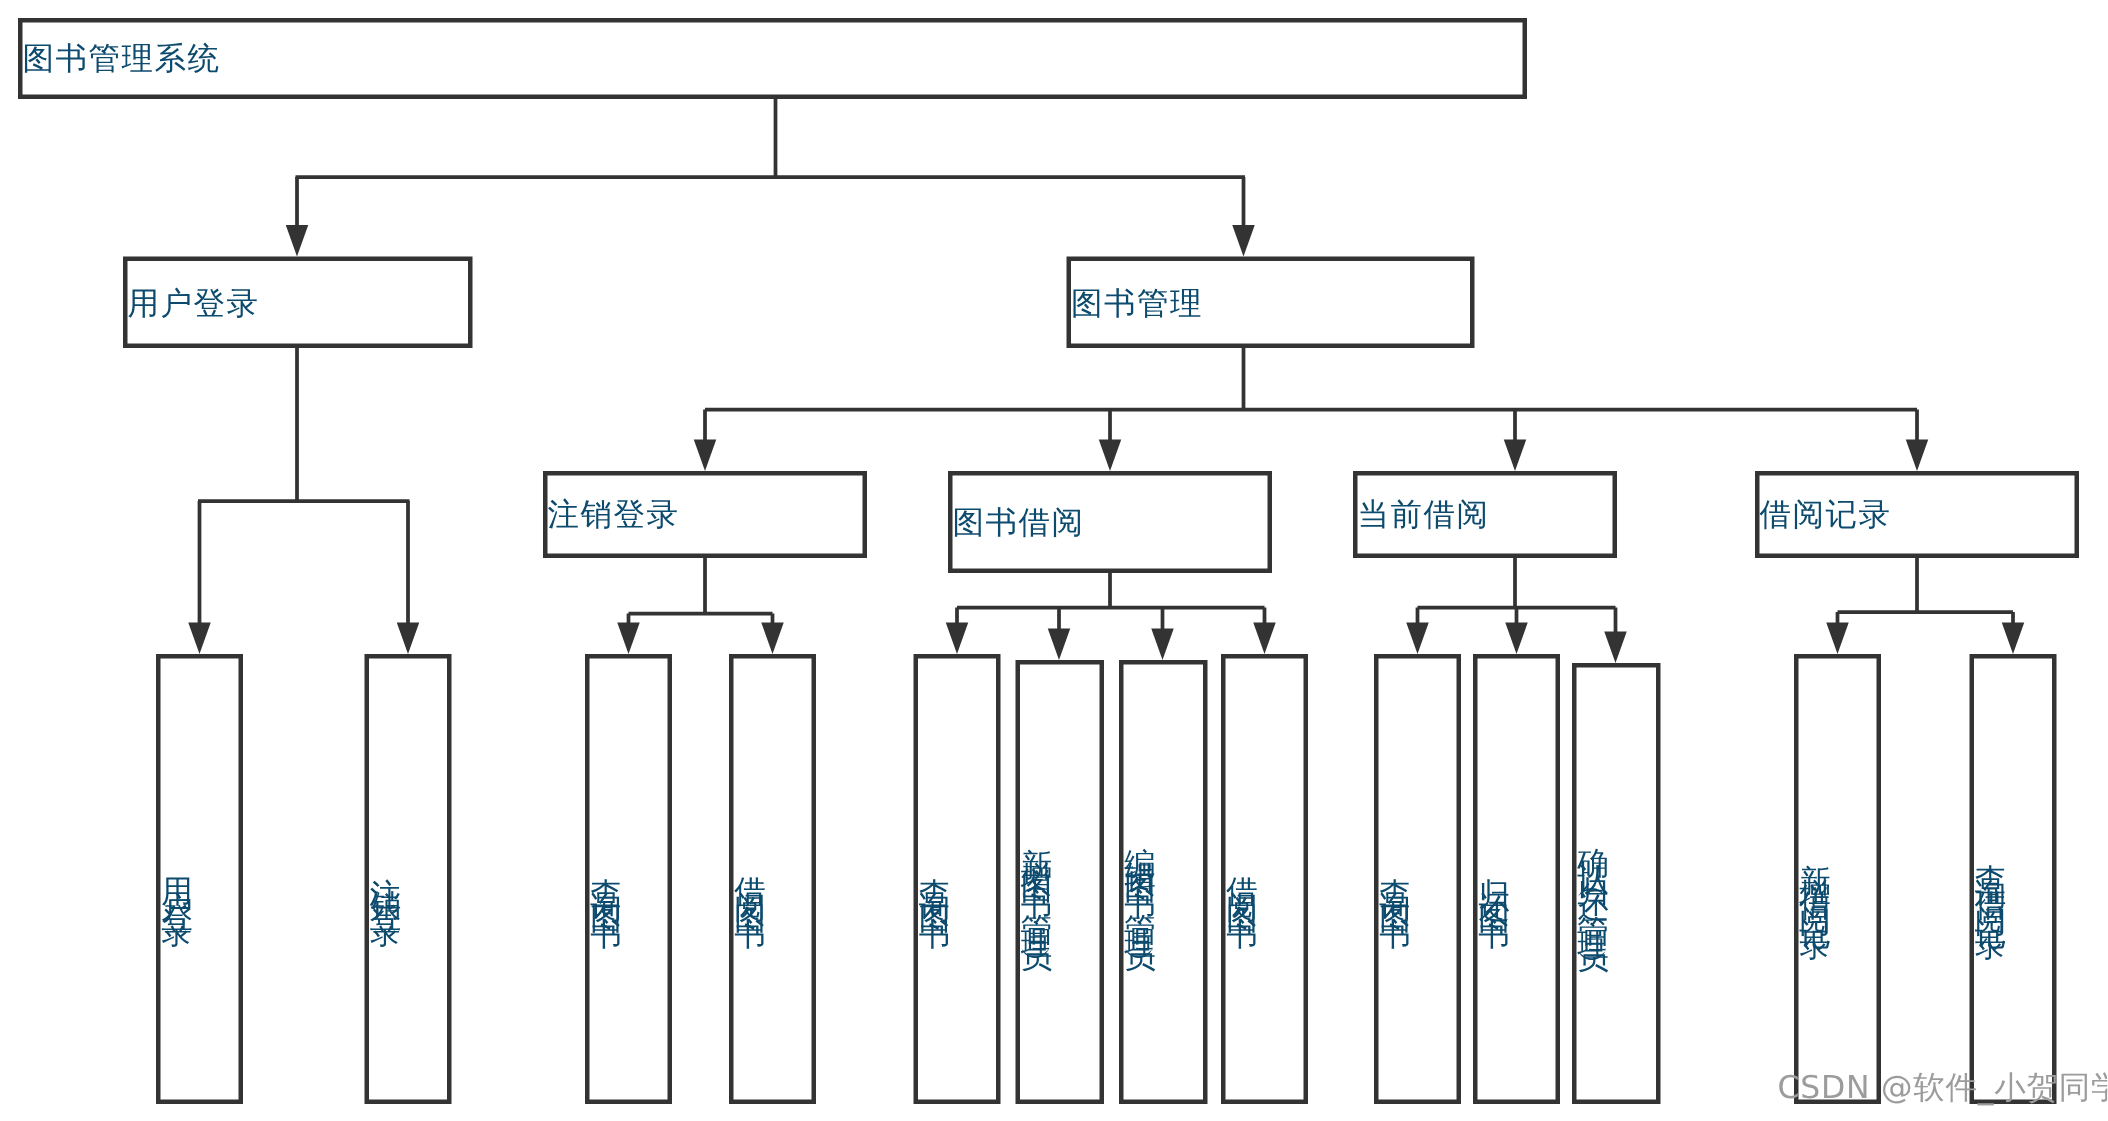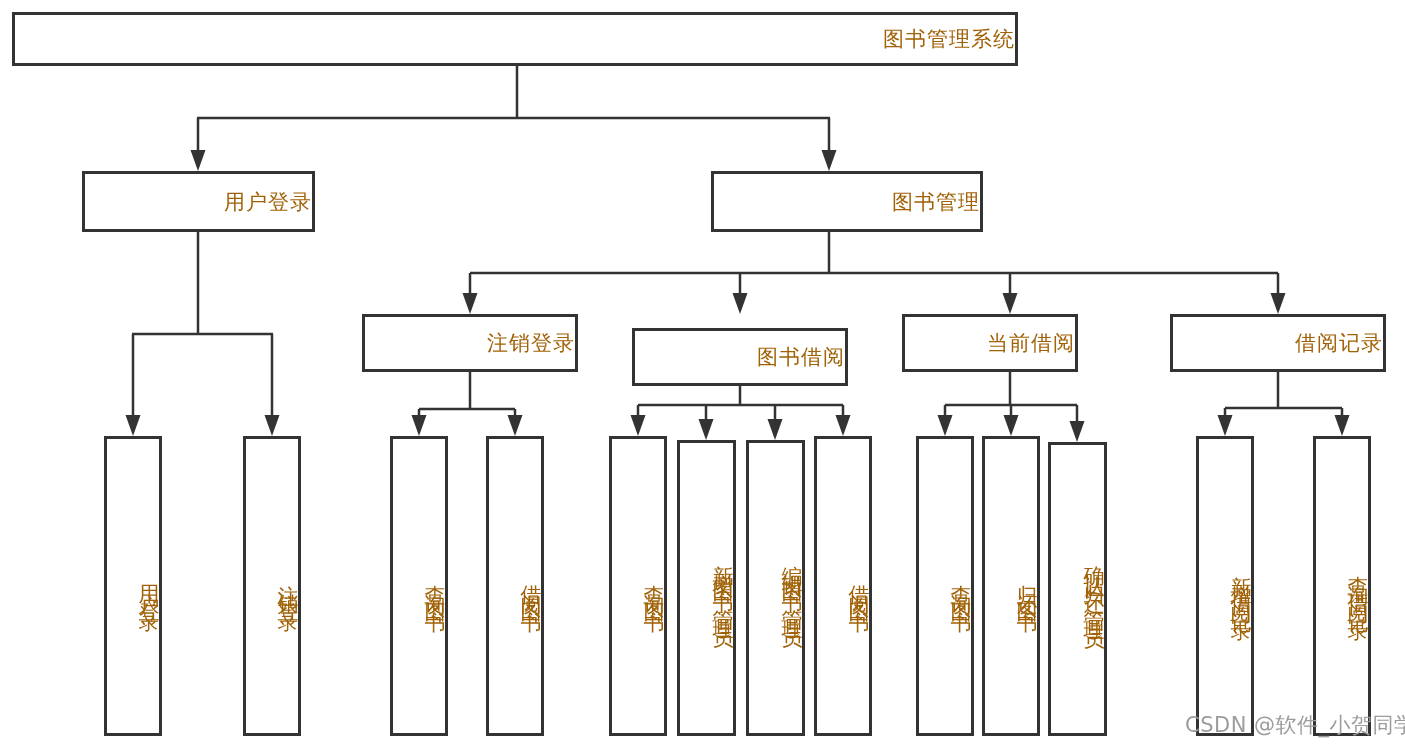--- a/index.html
+++ b/index.html
@@ -5,21 +5,21 @@
   html,body{margin:0;padding:0;background:#ffffff;}
   .stage{
     position:relative;width:1405px;height:747px;background:#ffffff;
     font-family:"DejaVu Sans","Liberation Sans",sans-serif;overflow:hidden;
   }
   .wires{position:absolute;left:0;top:0;width:1405px;height:747px;}
   .wires line{stroke:#333333;stroke-width:2.5;}
   .wires polygon{fill:#333333;}
   .box{
     position:absolute;box-sizing:border-box;border:3px solid #333333;background:#ffffff;
-    display:flex;align-items:center;justify-content:flex-end;color:#a16207;
+    display:flex;align-items:center;justify-content:flex-start;color:#0c4a6e;
   }
   .box.h span{font-size:21px;letter-spacing:1px;white-space:nowrap;}
   .box.v span{
     writing-mode:vertical-rl;text-orientation:mixed;
     font-size:21px;line-height:1;letter-spacing:9px;white-space:nowrap;
   }
   .watermark{
     position:absolute;left:1185px;top:711px;font-size:21px;color:#9c9c9c;
     white-space:nowrap;letter-spacing:0.5px;
   }
@@ -98,21 +98,21 @@
   <div class="box h" style="left:82px;top:171px;width:233px;height:61px">
     <span>用户登录</span>
   </div>
   <div class="box h" style="left:711px;top:171px;width:272px;height:61px">
     <span>图书管理</span>
   </div>
 
   <div class="box h" style="left:362px;top:314px;width:216px;height:58px">
     <span>注销登录</span>
   </div>
-  <div class="box h" style="left:632px;top:328px;width:216px;height:58px">
+  <div class="box h" style="left:632px;top:314px;width:216px;height:68px">
     <span>图书借阅</span>
   </div>
   <div class="box h" style="left:902px;top:314px;width:176px;height:58px">
     <span>当前借阅</span>
   </div>
   <div class="box h" style="left:1170px;top:314px;width:216px;height:58px">
     <span>借阅记录</span>
   </div>
 
   <div class="box v" style="left:104px;top:436px;width:58px;height:300px">

